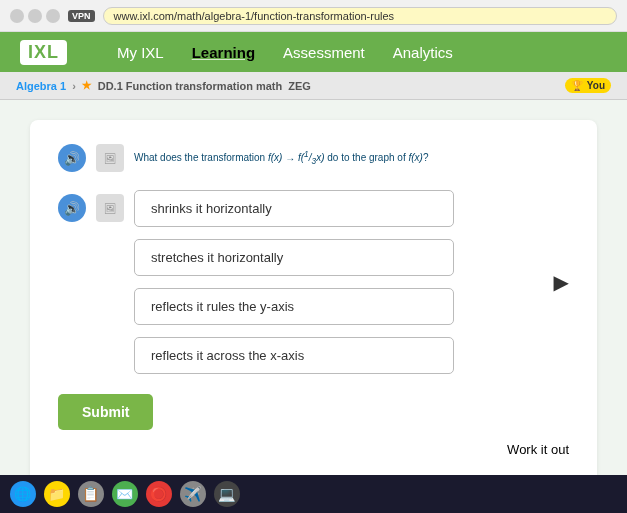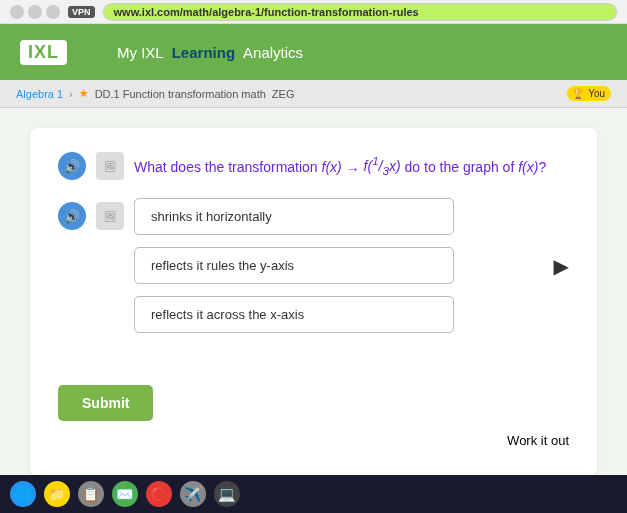--- a/index.html
+++ b/index.html
@@ -8,21 +8,21 @@
       height: 513px;
       font-family: Arial, sans-serif;
       background: #2d2d2d;
       overflow: hidden;
       position: relative;
     }
 
     
     .browser-bar {
       background: #f1f1f1;
-      height: 24px;
+      height: 32px;
       display: flex;
       align-items: center;
       padding: 0 10px;
       gap: 8px;
       border-bottom: 1px solid #ddd;
     }
     .browser-controls {
       display: flex;
       gap: 4px;
       align-items: center;
@@ -36,76 +36,77 @@
     .vpn-badge {
       background: #555;
       color: white;
       font-size: 9px;
       padding: 1px 4px;
       border-radius: 3px;
       font-weight: bold;
     }
     .address-bar {
       flex: 1;
-      background: #bef264;
+      background: #fef9c3;
       border: 1px solid #ccc;
       border-radius: 12px;
       padding: 2px 10px;
       font-size: 11px;
       color: #333;
-      font-weight: bold;
     }
 
     
     .nav-bar {
       background: #6ab04c;
-      height: 56px;
+      height: 40px;
       display: flex;
       align-items: center;
       padding: 0 20px;
       gap: 30px;
     }
     .logo {
       background: white;
       color: #6ab04c;
       font-weight: bold;
       font-size: 18px;
       padding: 2px 8px;
       border-radius: 4px;
       letter-spacing: 1px;
     }
     .nav-links {
       display: flex;
-      gap: 8px;
+      gap: 28px;
       margin-left: 20px;
     }
     .nav-link {
       color: white;
       font-size: 15px;
       cursor: pointer;
       text-decoration: none;
       font-weight: 500;
     }
     .nav-link.active {
-      color: #0c4a6e;
-      font-weight: bold;
+      color: #000000;
+      font-weight: bold;
+      text-decoration: underline;
       text-decoration-color: rgba(255,255,255,0.7);
     }
 
     
     .breadcrumb-bar {
       background: #e8e8e8;
       height: 28px;
       display: flex;
       align-items: center;
       padding: 0 16px;
       font-size: 11px;
       color: #555;
       gap: 6px;
       border-bottom: 1px solid #ccc;
+      font-weight: bold;
     }
     .breadcrumb-link {
       color: #2196f3;
       cursor: pointer;
     }
     .breadcrumb-sep { color: #888; }
     .breadcrumb-star { color: #f90; }
     .you-badge {
       margin-left: auto;
       background: #ffd700;
@@ -158,22 +159,22 @@
       border-radius: 4px;
       display: flex;
       align-items: center;
       justify-content: center;
       font-size: 10px;
       color: #888;
       cursor: pointer;
       flex-shrink: 0;
     }
     .question-text {
-      font-size: 14px;
-      color: #6d28d9;
+      font-size: 10px;
+      color: #0c4a6e;
       line-height: 1.5;
     }
     .math-expr {
       font-style: italic;
     }
 
     .answer-options {
       display: flex;
       flex-direction: column;
       gap: 12px;
@@ -205,21 +206,20 @@
     }
     .submit-btn {
       background: #7ab648;
       color: white;
       border: none;
       border-radius: 5px;
       padding: 10px 24px;
       font-size: 14px;
       font-weight: bold;
       cursor: pointer;
-      margin-top: 32px;
     }
 
     .work-it-out {
       text-align: right;
       margin-top: 12px;
       font-size: 13px;
       color: #000000;
       cursor: pointer;
     }
 
@@ -262,20 +262,21 @@
   </div>
   <span class="vpn-badge">VPN</span>
   <div class="address-bar">www.ixl.com/math/algebra-1/function-transformation-rules</div>
 </div>
 
 <div class="nav-bar">
   <div class="logo">IXL</div>
   <div class="nav-links">
     <a class="nav-link">My IXL</a>
     <a class="nav-link active">Learning</a>
+    <a class="nav-link">Assessment</a>
     <a class="nav-link">Analytics</a>
   </div>
 </div>
 
 <div class="breadcrumb-bar">
   <span class="breadcrumb-link">Algebra 1</span>
   <span class="breadcrumb-sep">›</span>
   <span class="breadcrumb-star">★</span>
   <span>DD.1 Function transformation math</span>
   <span>ZEG</span>
@@ -310,20 +311,21 @@
         <div class="speaker-btn">
           <span class="speaker-icon-inner">🔊</span>
         </div>
         <div class="image-placeholder">
           <span>🖼</span>
         </div>
       </div>
 
       <div class="answer-options">
         <button class="option-btn">shrinks it horizontally</button>
+        <button class="option-btn">stretches it horizontally</button>
         <button class="option-btn">reflects it rules the y-axis</button>
         <button class="option-btn">reflects it across the x-axis</button>
       </div>
 
       <div class="arrow-indicator">▶</div>
     </div>
 
     <div class="submit-row">
       <button class="submit-btn">Submit</button>
     </div>

